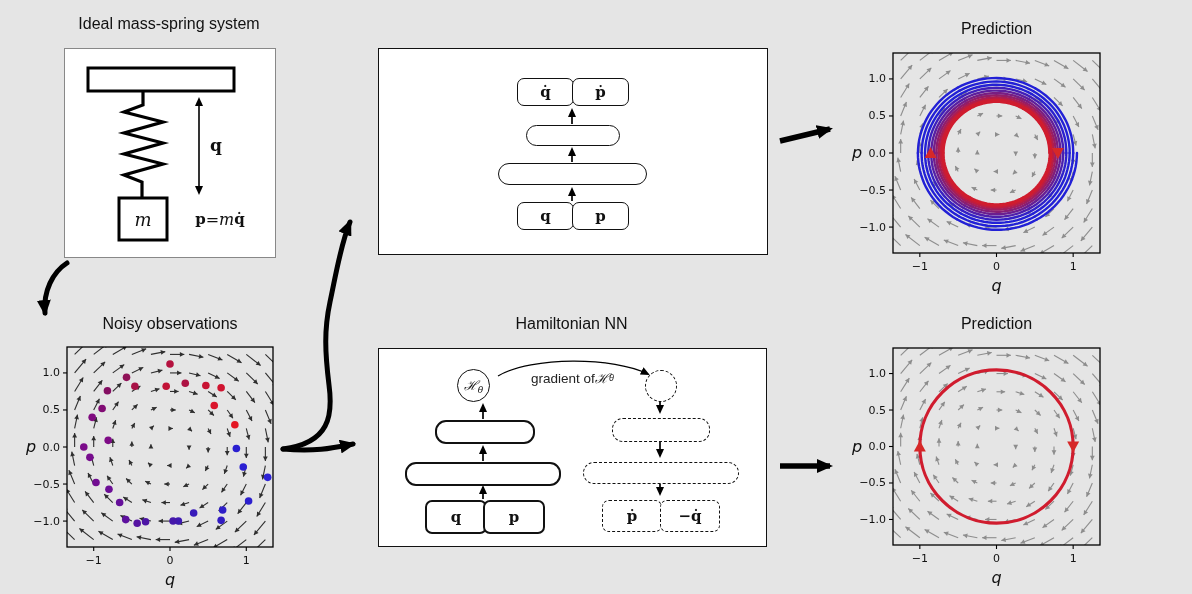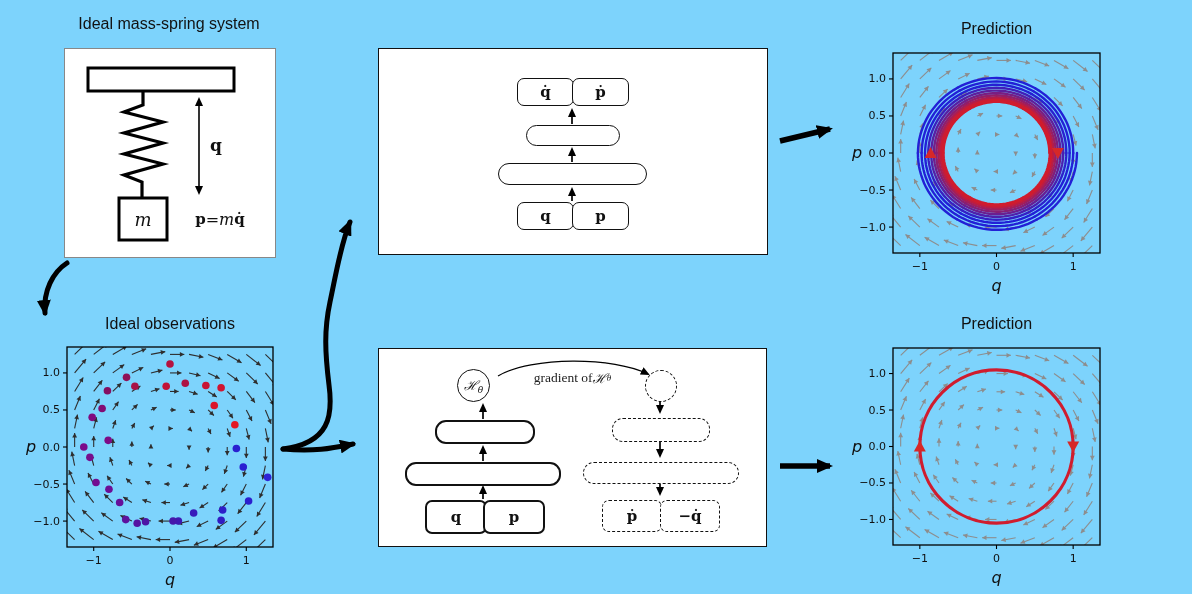--- a/index.html
+++ b/index.html
@@ -1,41 +1,42 @@
 <!DOCTYPE html>
 <html><head>
 <meta charset="utf-8">
 <style>
   html,body{margin:0;padding:0;background:#fff;}
-  #fig{position:relative;width:1192px;height:594px;background:#7dd3fc;overflow:hidden;
+  #fig{position:relative;width:1192px;height:594px;background:#e5e5e5;overflow:hidden;
        font-family:"Liberation Sans",sans-serif;color:#111;}
   .ptitle{position:absolute;text-align:center;font-size:16px;color:#111;}
   .panel-box{position:absolute;border:1.5px solid #111;background:#fff;z-index:1;}
   .ms-box{position:absolute;border:1px solid #888;background:#fff;z-index:1;}
   svg.plot{position:absolute;z-index:2;}
   #overlay{position:absolute;left:0;top:0;z-index:3;pointer-events:none;}
   .nbox,.pill,.ncirc{position:absolute;background:#fff;border:1.6px solid #111;z-index:4;
        display:flex;align-items:center;justify-content:center;}
   .nbox{border-radius:7px;}
   .pill{border-radius:11px;}
   .ncirc{border-radius:50%;}
   .dashed{border-style:dashed;}
   .bser{font-family:"DejaVu Serif",serif;font-weight:bold;font-size:15px;}
   .iser{font-family:"DejaVu Serif",serif;font-style:italic;}
   .lbl{position:absolute;display:flex;align-items:center;justify-content:center;z-index:5;}
   .subth{font-size:9px;vertical-align:-3px;font-style:italic;}
-  .gradlbl{font-family:Liberation Serif, serif;font-size:13.5px;color:#222;}
+  .gradlbl{font-family:Liberation Sans, sans-serif;font-size:13.5px;color:#222;}
 </style>
 </head>
 <body>
 
 <div id="fig">
 
   <div class="ptitle" style="left:64px;top:15px;width:210px">Ideal mass-spring system</div>
-  <div class="ptitle" style="left:67px;top:315px;width:206px">Ideal observations</div>
+  <div class="ptitle" style="left:67px;top:315px;width:206px">Noisy observations</div>
+  <div class="ptitle" style="left:378px;top:315px;width:387px">Hamiltonian NN</div>
   <div class="ptitle" style="left:893px;top:20px;width:207px">Prediction</div>
   <div class="ptitle" style="left:893px;top:315px;width:207px">Prediction</div>
 
   <div class="ms-box" style="left:64px;top:48px;width:210px;height:208px"></div>
   <div class="panel-box" style="left:378px;top:48px;width:388px;height:205px"></div>
   <div class="panel-box" style="left:378px;top:348px;width:387px;height:197px"></div>
 
   <svg class="plot" style="left:10px;top:338px" width="290" height="256">
       <defs>
         <clipPath id="clip0">

